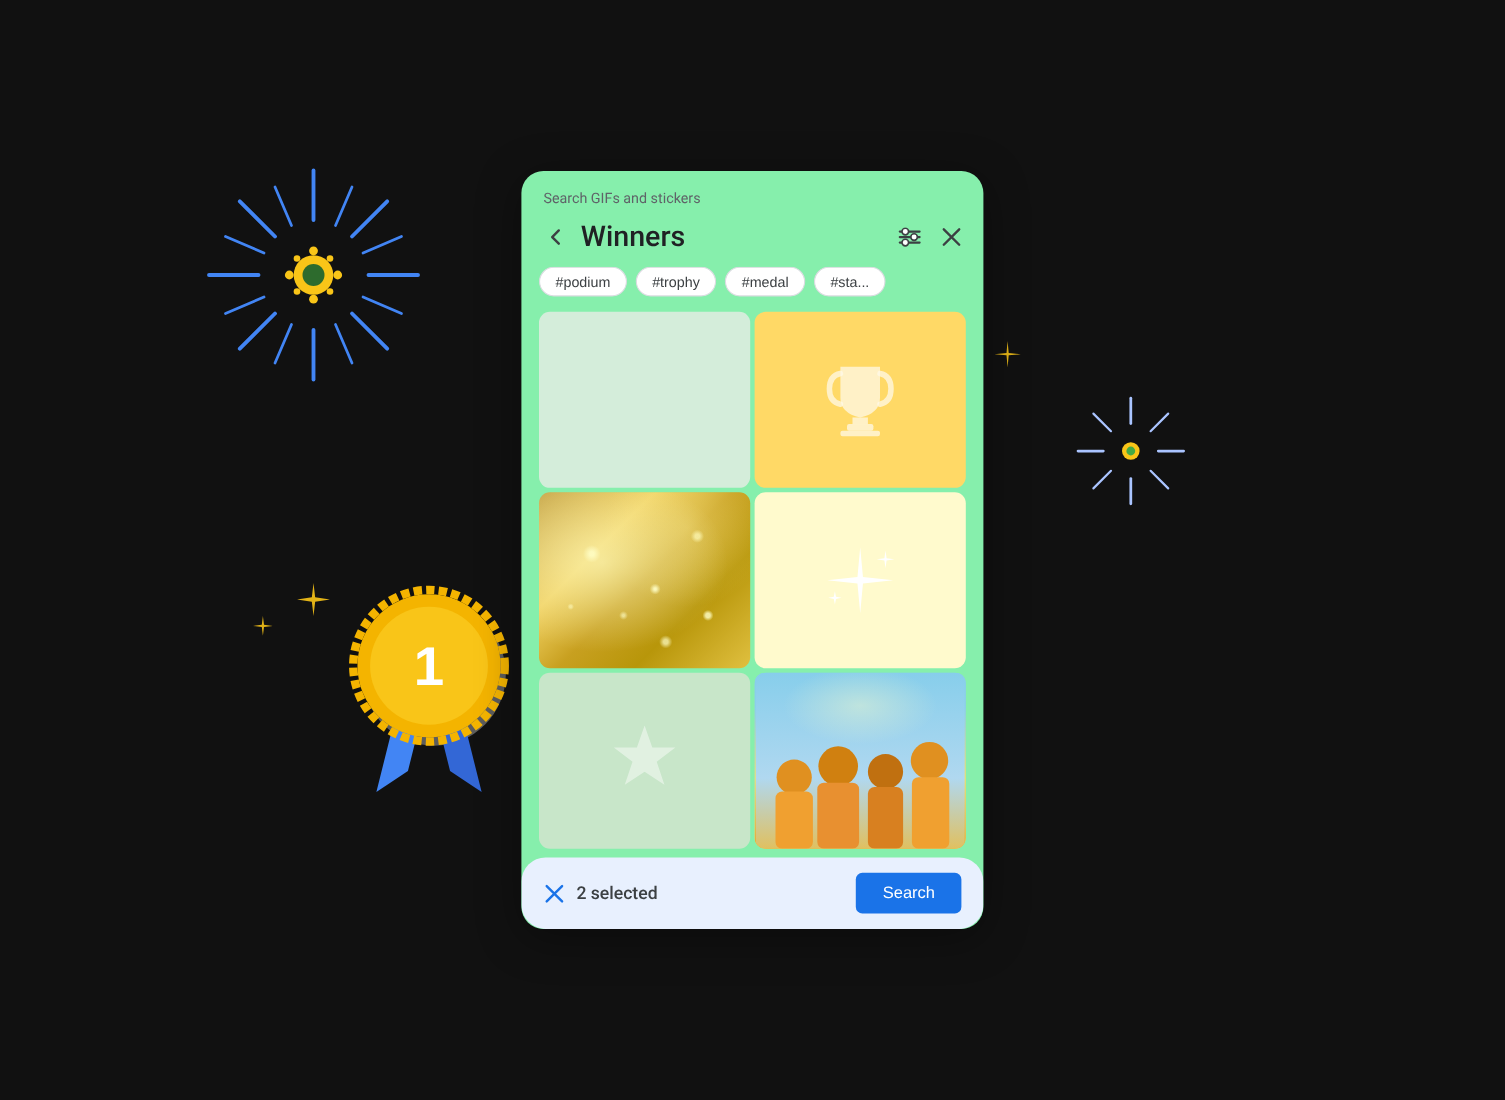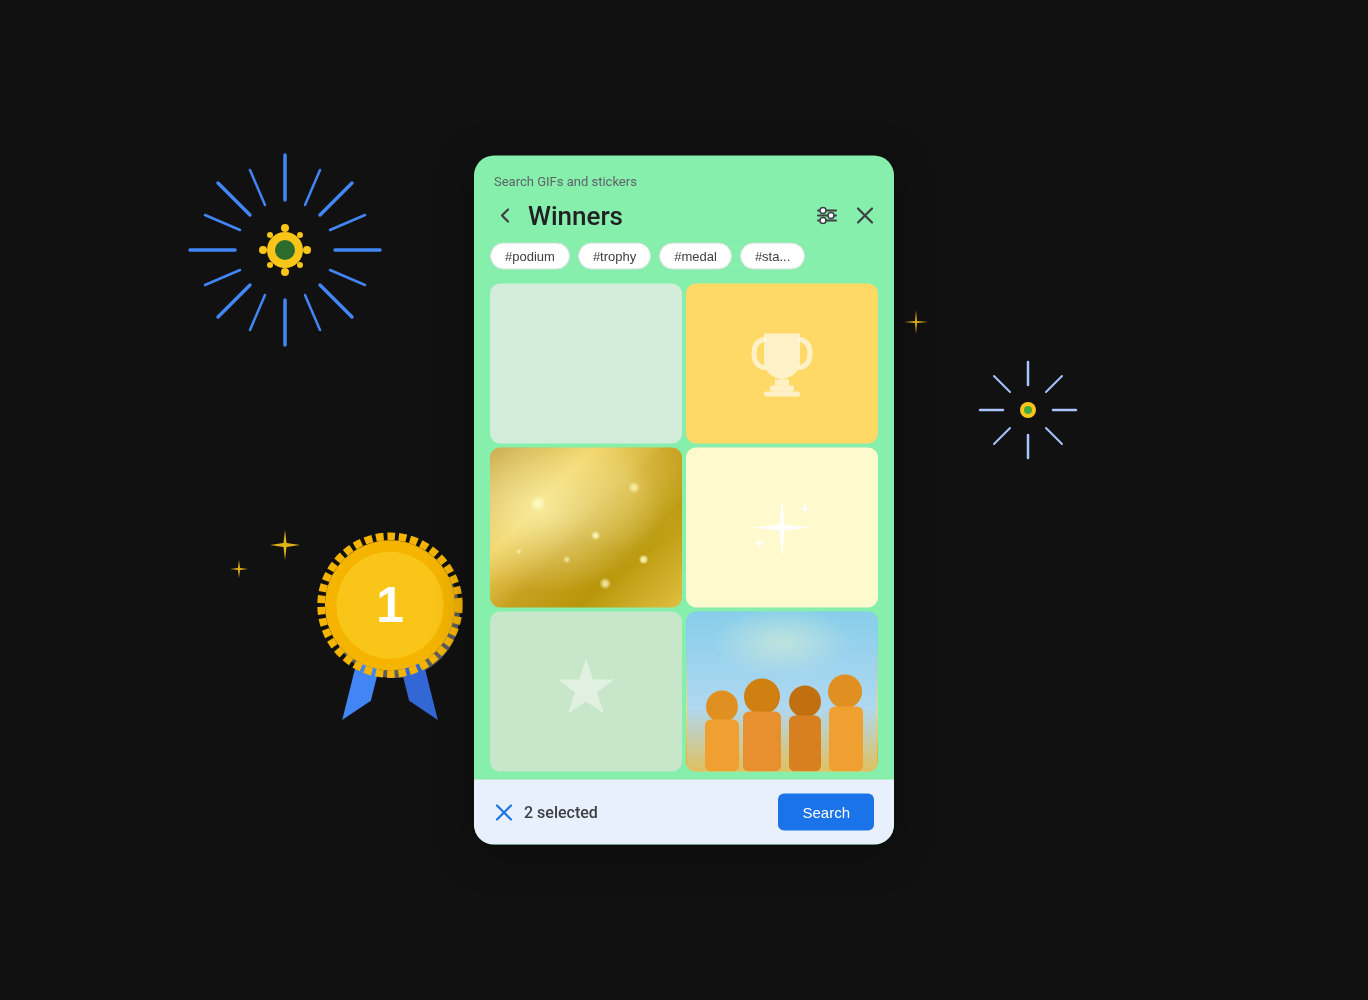--- a/index.html
+++ b/index.html
@@ -256,20 +256,21 @@
     }
 
     
     .bottom-bar {
       display: flex;
       align-items: center;
       justify-content: space-between;
       background: #e8f0fe;
       padding: 14px 20px;
       margin-top: 8px;
+      border-radius: 22px;
     }
 
     .selected-info {
       display: flex;
       align-items: center;
       gap: 10px;
     }
 
     .x-btn {
       background: none;

